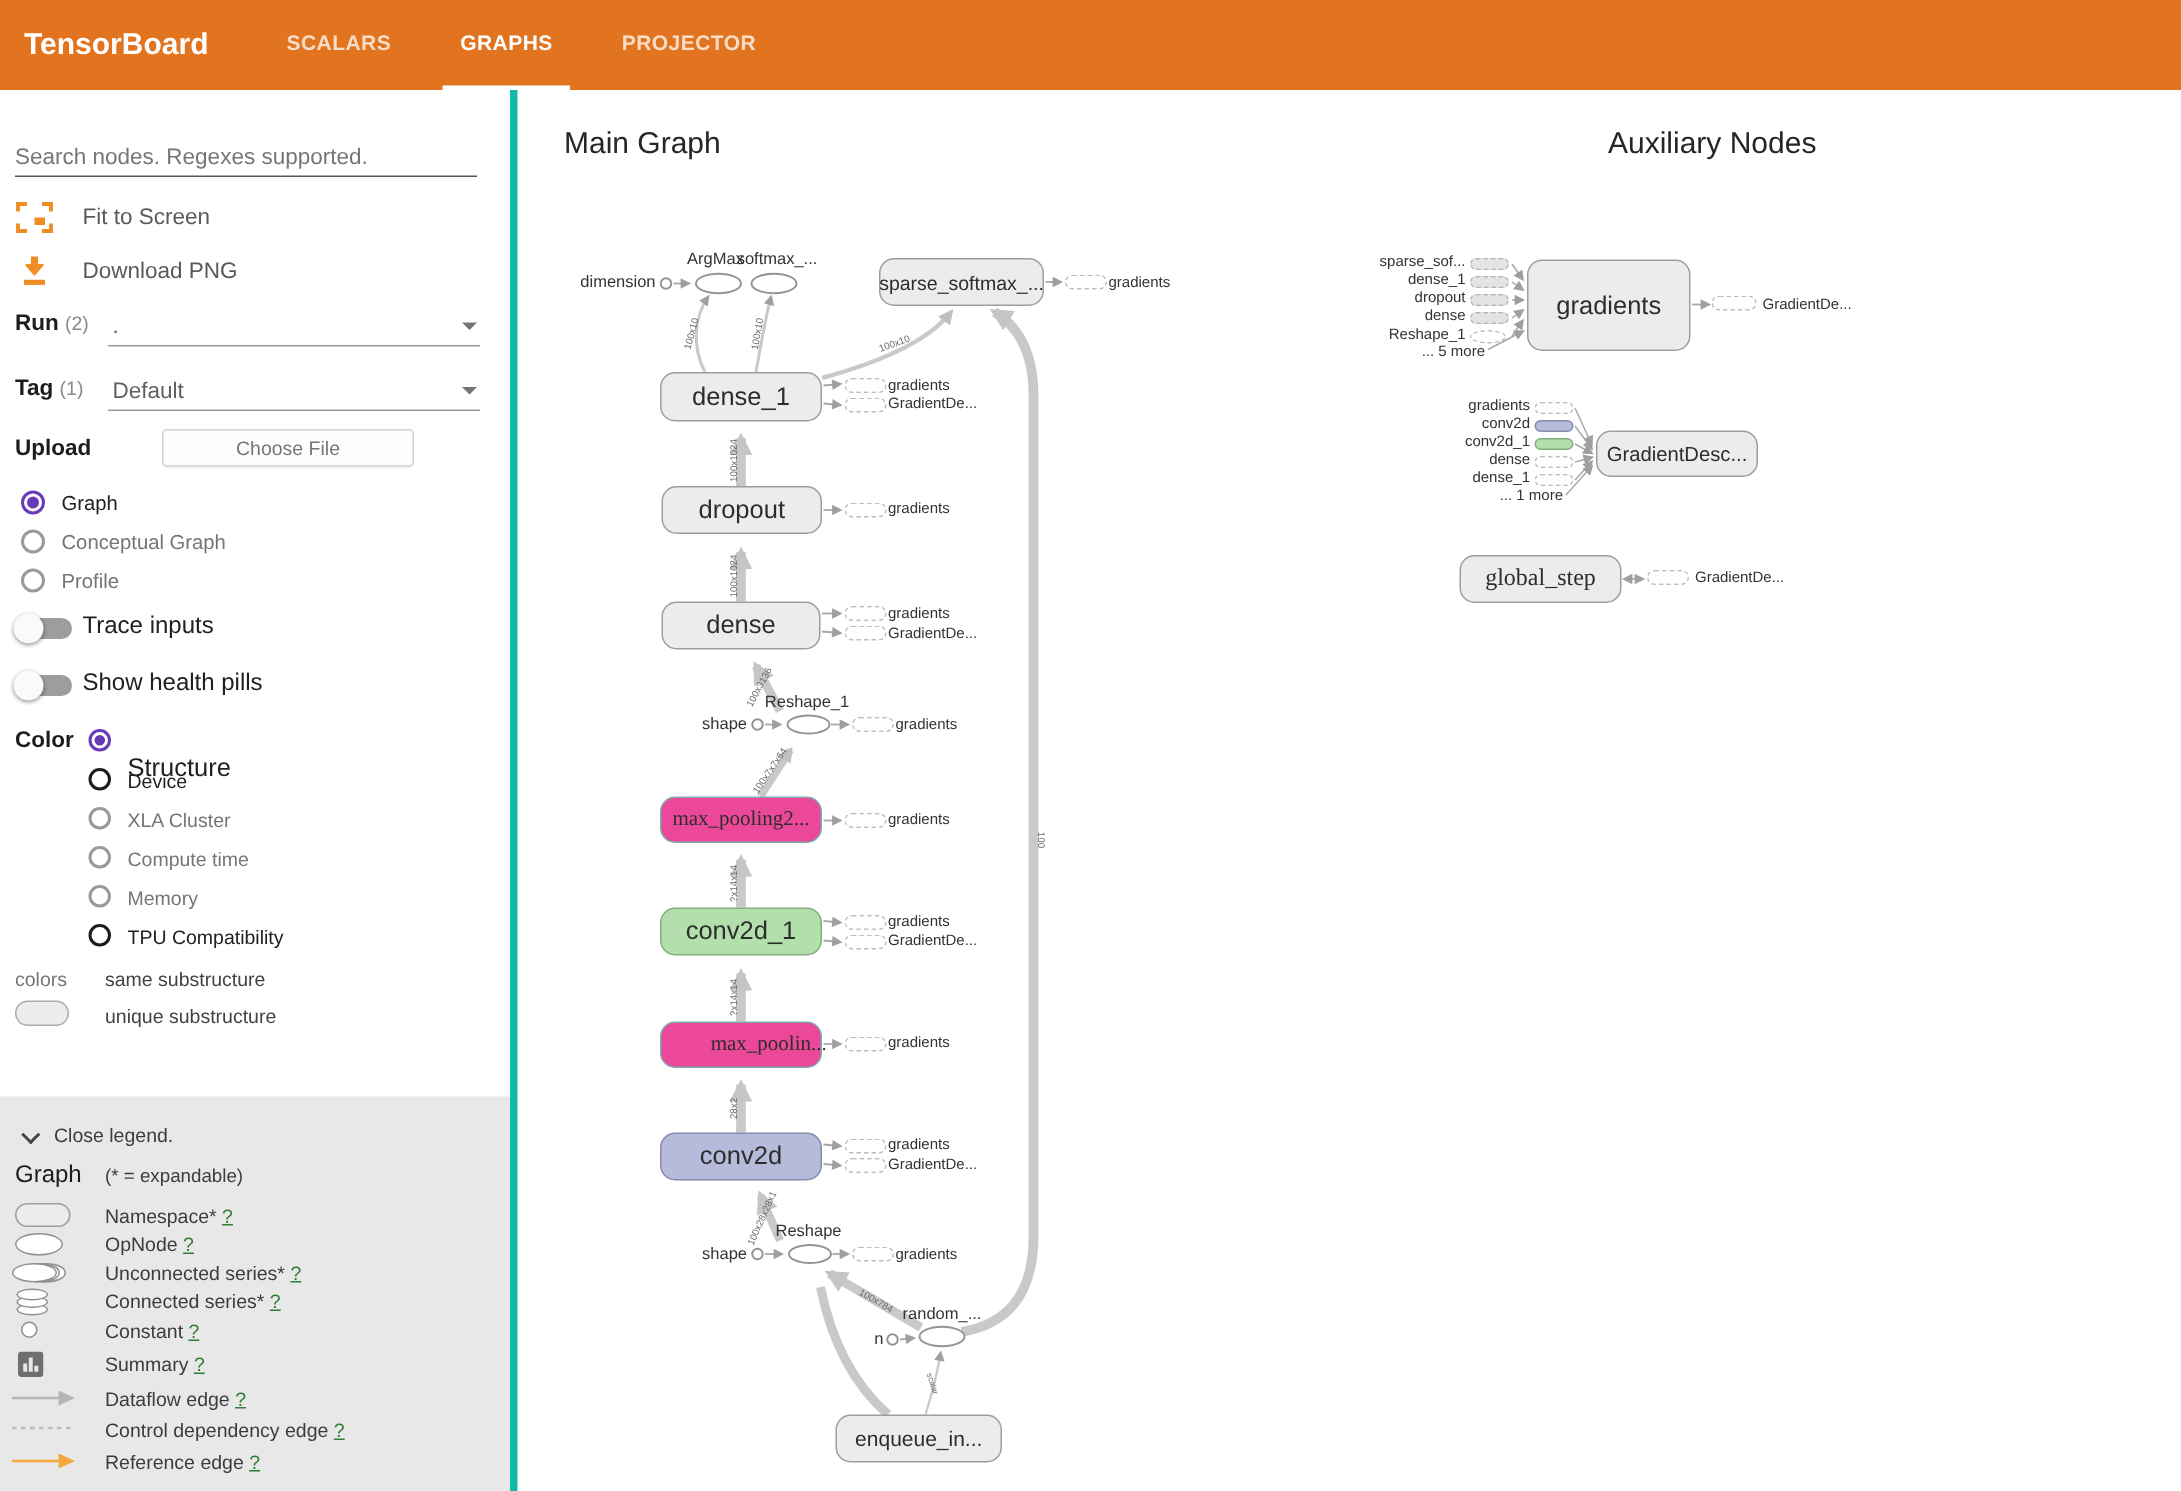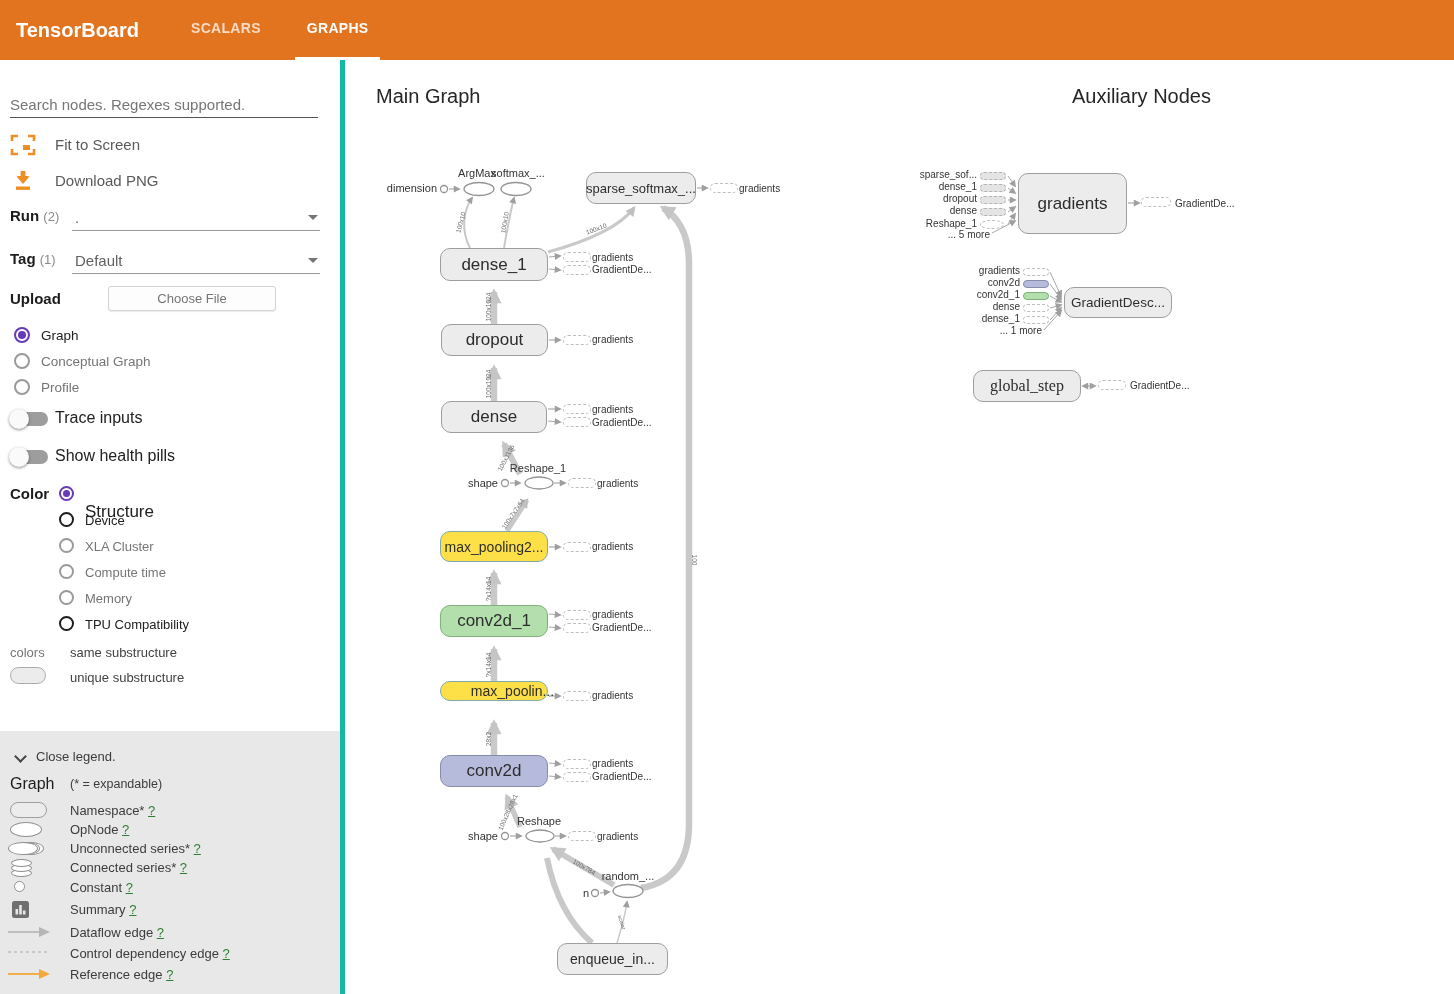--- a/index.html
+++ b/index.html
@@ -49,21 +49,21 @@
   .legend .gnote{position:absolute;left:70px;top:46px;font-size:12.5px;}
   .lrow-label{position:absolute;left:70px;white-space:nowrap;}
   .qlink{color:#2e7d32;text-decoration:underline;cursor:pointer;}
   .ns-mini{position:absolute;left:10px;width:37px;height:16px;border:1.2px solid #9e9e9e;border-radius:8px;background:#ececec;box-sizing:border-box;}
   .op-mini{position:absolute;left:10px;width:32px;height:15px;border:1.3px solid #8f8f8f;border-radius:50%;background:#fff;box-sizing:border-box;}
   .const-mini{position:absolute;left:14px;width:11px;height:11px;border:1.3px solid #8f8f8f;border-radius:50%;background:#fff;box-sizing:border-box;}
   
   .pane-title{position:absolute;font-size:20px;font-weight:500;color:#262626;z-index:3;}
   .ns{position:absolute;border:1px solid #9e9e9e;border-radius:10px;background:#ececec;display:flex;align-items:center;justify-content:center;
       color:#2d2d2d;z-index:3;box-sizing:border-box;white-space:nowrap;cursor:pointer;}
-  .ns.teal{background:#fde047;border-color:#7fa9ab;}
+  .ns.teal{background:#ec4899;border-color:#7fa9ab;font-family:Liberation Serif, serif;}
   .ns.green{background:#b3dfad;border-color:#83ae7d;}
   .ns.purple{background:#b6bbdc;border-color:#878cac;}
   .pill{position:absolute;width:28px;height:10px;border:1px dashed #bdbdbd;border-radius:5px;background:#fff;box-sizing:border-box;z-index:3;}
   .pill.solidgray{border:1px dashed #b5b5b5;background:#e4e4e4;}
   .pill.purple{border:1px solid #878cac;background:#b6bbdc;}
   .pill.green{border:1px solid #83ae7d;background:#b3dfad;}
   .pill.ell{border-radius:50%;}
   .plab{position:absolute;font-size:10px;color:#333;white-space:nowrap;z-index:3;}
   .plab.r{transform:translateX(-100%);}
   .oplab{position:absolute;transform:translateX(-50%);font-size:11px;color:#333;white-space:nowrap;z-index:3;}
@@ -72,20 +72,21 @@
   svg.edges text{font-family:"Liberation Sans","DejaVu Sans",sans-serif;fill:#6a6a6a;}
 </style>
 </head>
 <body>
 
 <div class="header">
   <div class="title">TensorBoard</div>
   <div class="tabs">
     <div class="tab">SCALARS</div>
     <div class="tab active">GRAPHS</div>
+    <div class="tab">PROJECTOR</div>
   </div>
 </div>
 
 <div class="sidebar">
   <input class="search" placeholder="Search nodes. Regexes supported." style="">
 
   <svg style="position:absolute;left:10px;top:74px;" width="26" height="22" viewBox="0 0 26 22">
     <g fill="none" stroke="#ef8e24" stroke-width="2.6">
       <path d="M2,7 L2,2 L8,2"></path>
         <path d="M18,2 L24,2 L24,7"></path>
@@ -320,21 +321,21 @@
     <circle cx="595" cy="893" r="3.5"></circle>
   </g>
 </svg>
 
 <div class="ns" style="left:586px;top:172px;width:110px;height:32px;font-size:13px;">sparse_softmax_...</div>
 <div class="ns" style="left:440px;top:248px;width:108px;height:33px;font-size:17px;">dense_1</div>
 <div class="ns" style="left:441px;top:324px;width:107px;height:32px;font-size:17px;">dropout</div>
 <div class="ns" style="left:441px;top:401px;width:106px;height:32px;font-size:17px;">dense</div>
 <div class="ns teal" style="left:440px;top:531px;width:108px;height:31px;font-size:14px;">max_pooling2...</div>
 <div class="ns green" style="left:440px;top:605px;width:108px;height:32px;font-size:17px;">conv2d_1</div>
-<div class="ns teal" style="left:440px;top:681px;width:108px;height:20px;font-size:14px;padding-left:37px;">max_poolin...</div>
+<div class="ns teal" style="left:440px;top:681px;width:108px;height:31px;font-size:14px;padding-left:37px;">max_poolin...</div>
 <div class="ns purple" style="left:440px;top:755px;width:108px;height:32px;font-size:17px;">conv2d</div>
 <div class="ns" style="left:557px;top:943px;width:111px;height:32px;font-size:14px;">enqueue_in...</div>
 
 <div class="oplab" style="left:477px;top:167px;">ArgMax</div>
 <div class="oplab" style="left:518px;top:167px;">softmax_...</div>
 <div class="oplab" style="left:538px;top:462px;">Reshape_1</div>
 <div class="oplab" style="left:539px;top:815px;">Reshape</div>
 <div class="oplab" style="left:628px;top:870px;">random_...</div>
 <div class="clab" style="left:437px;top:182px;">dimension</div>
 <div class="clab" style="left:498px;top:477px;">shape</div>

